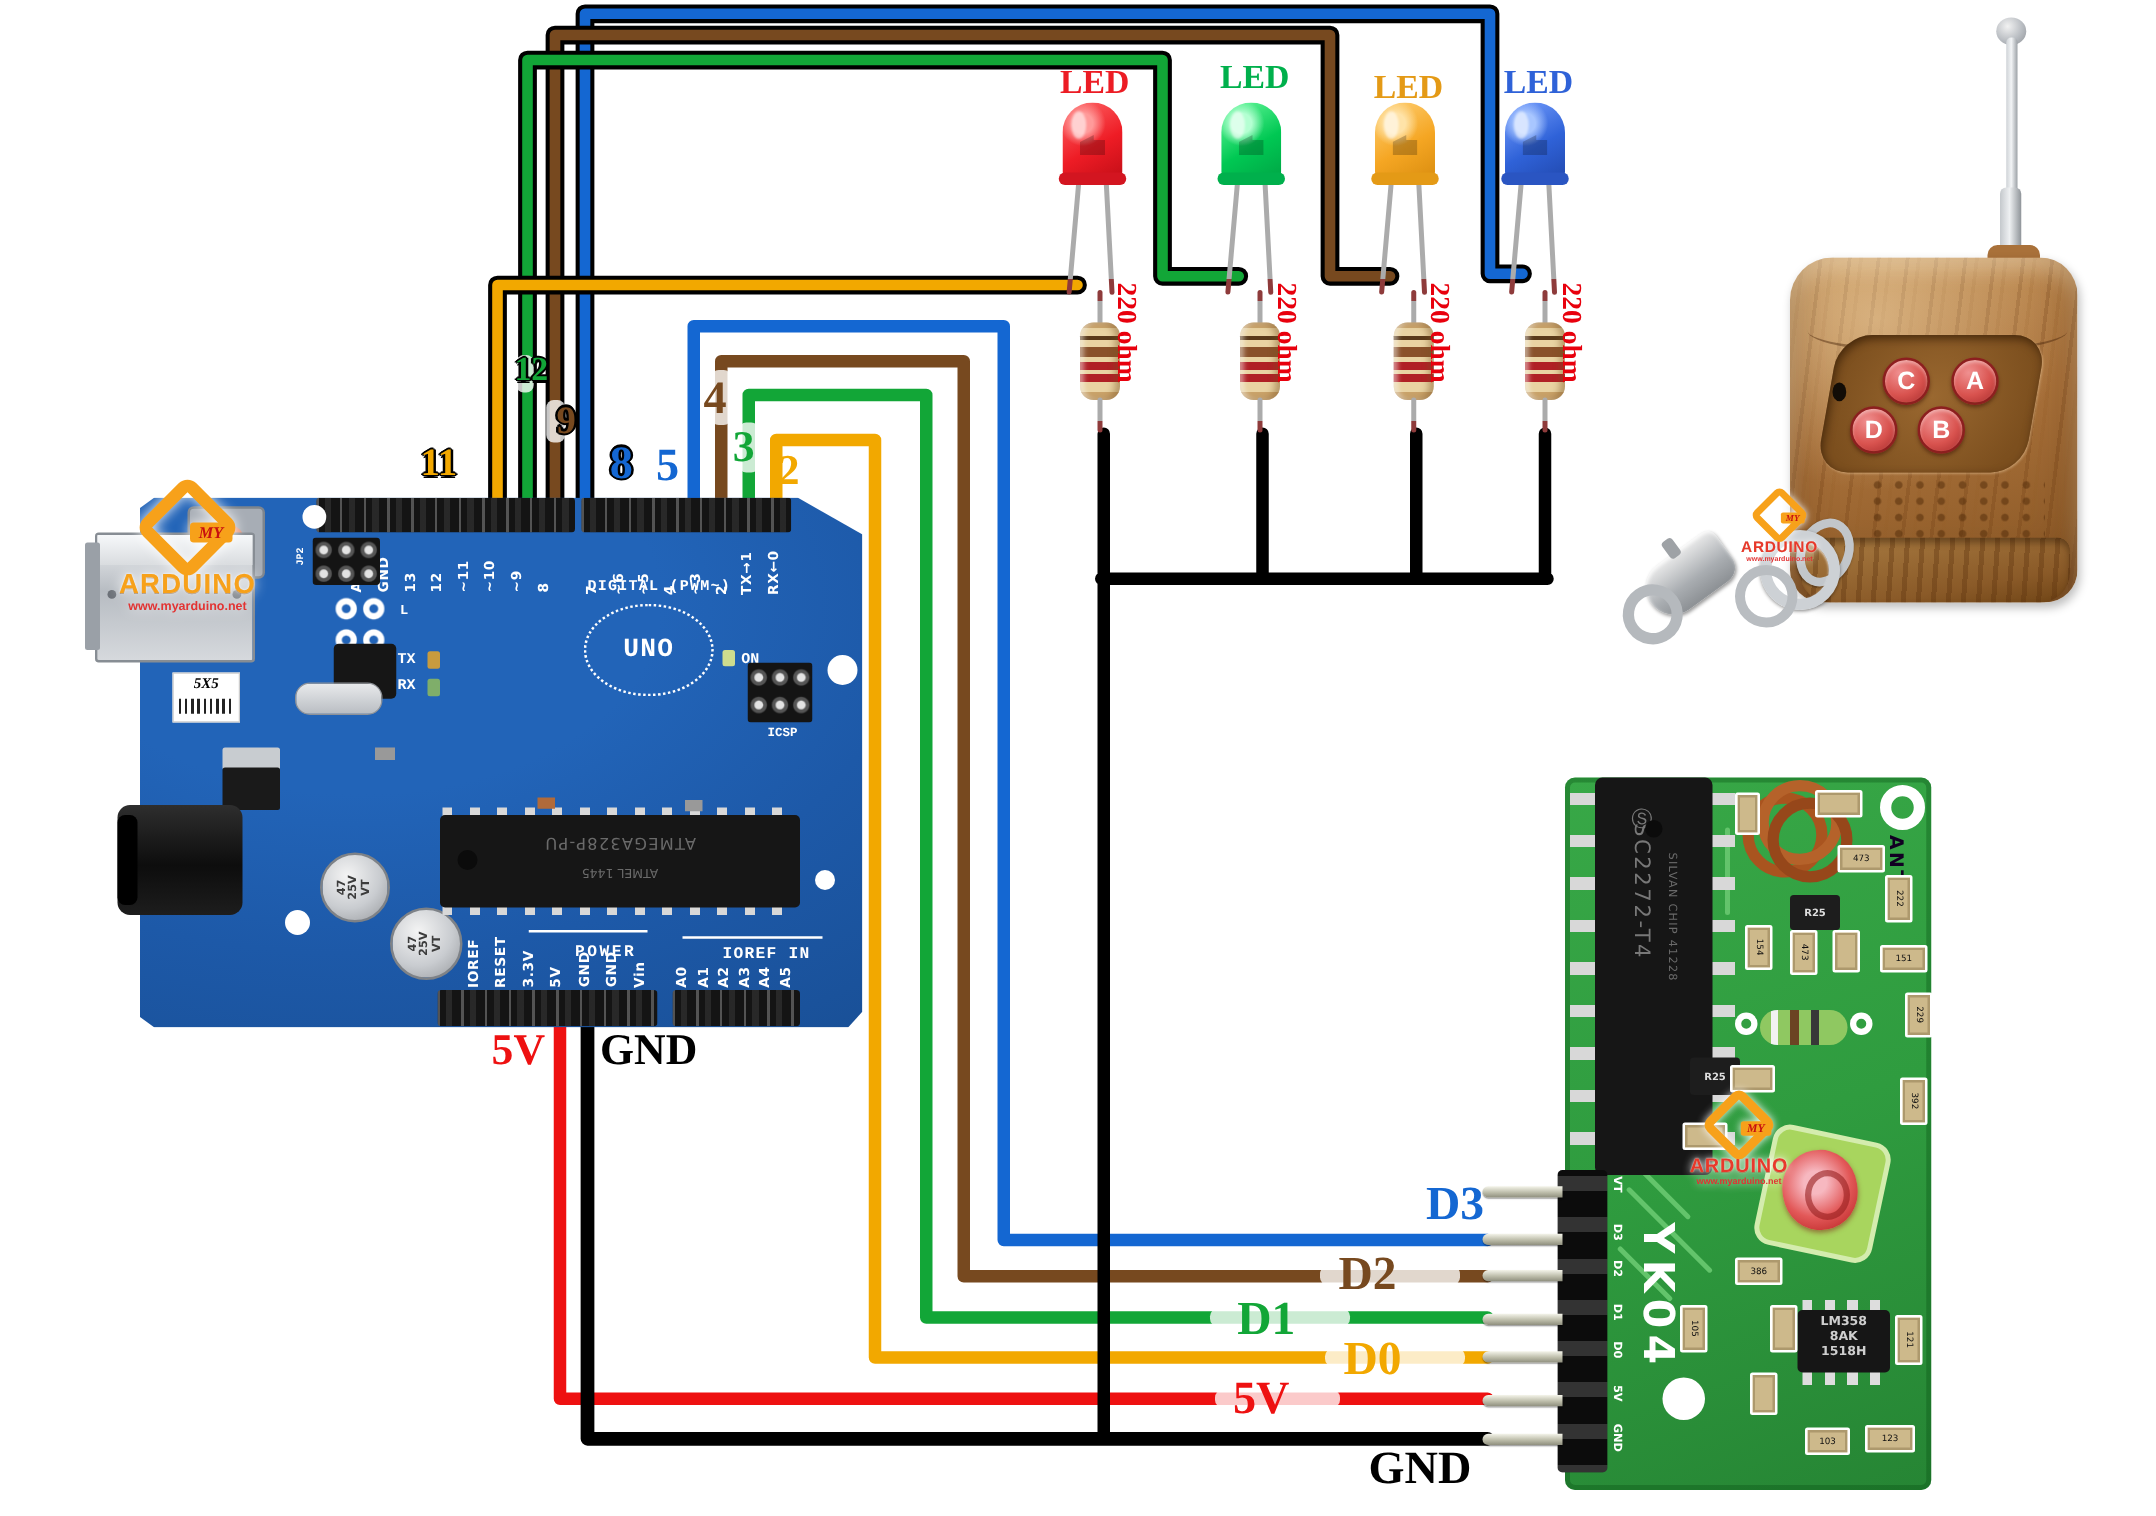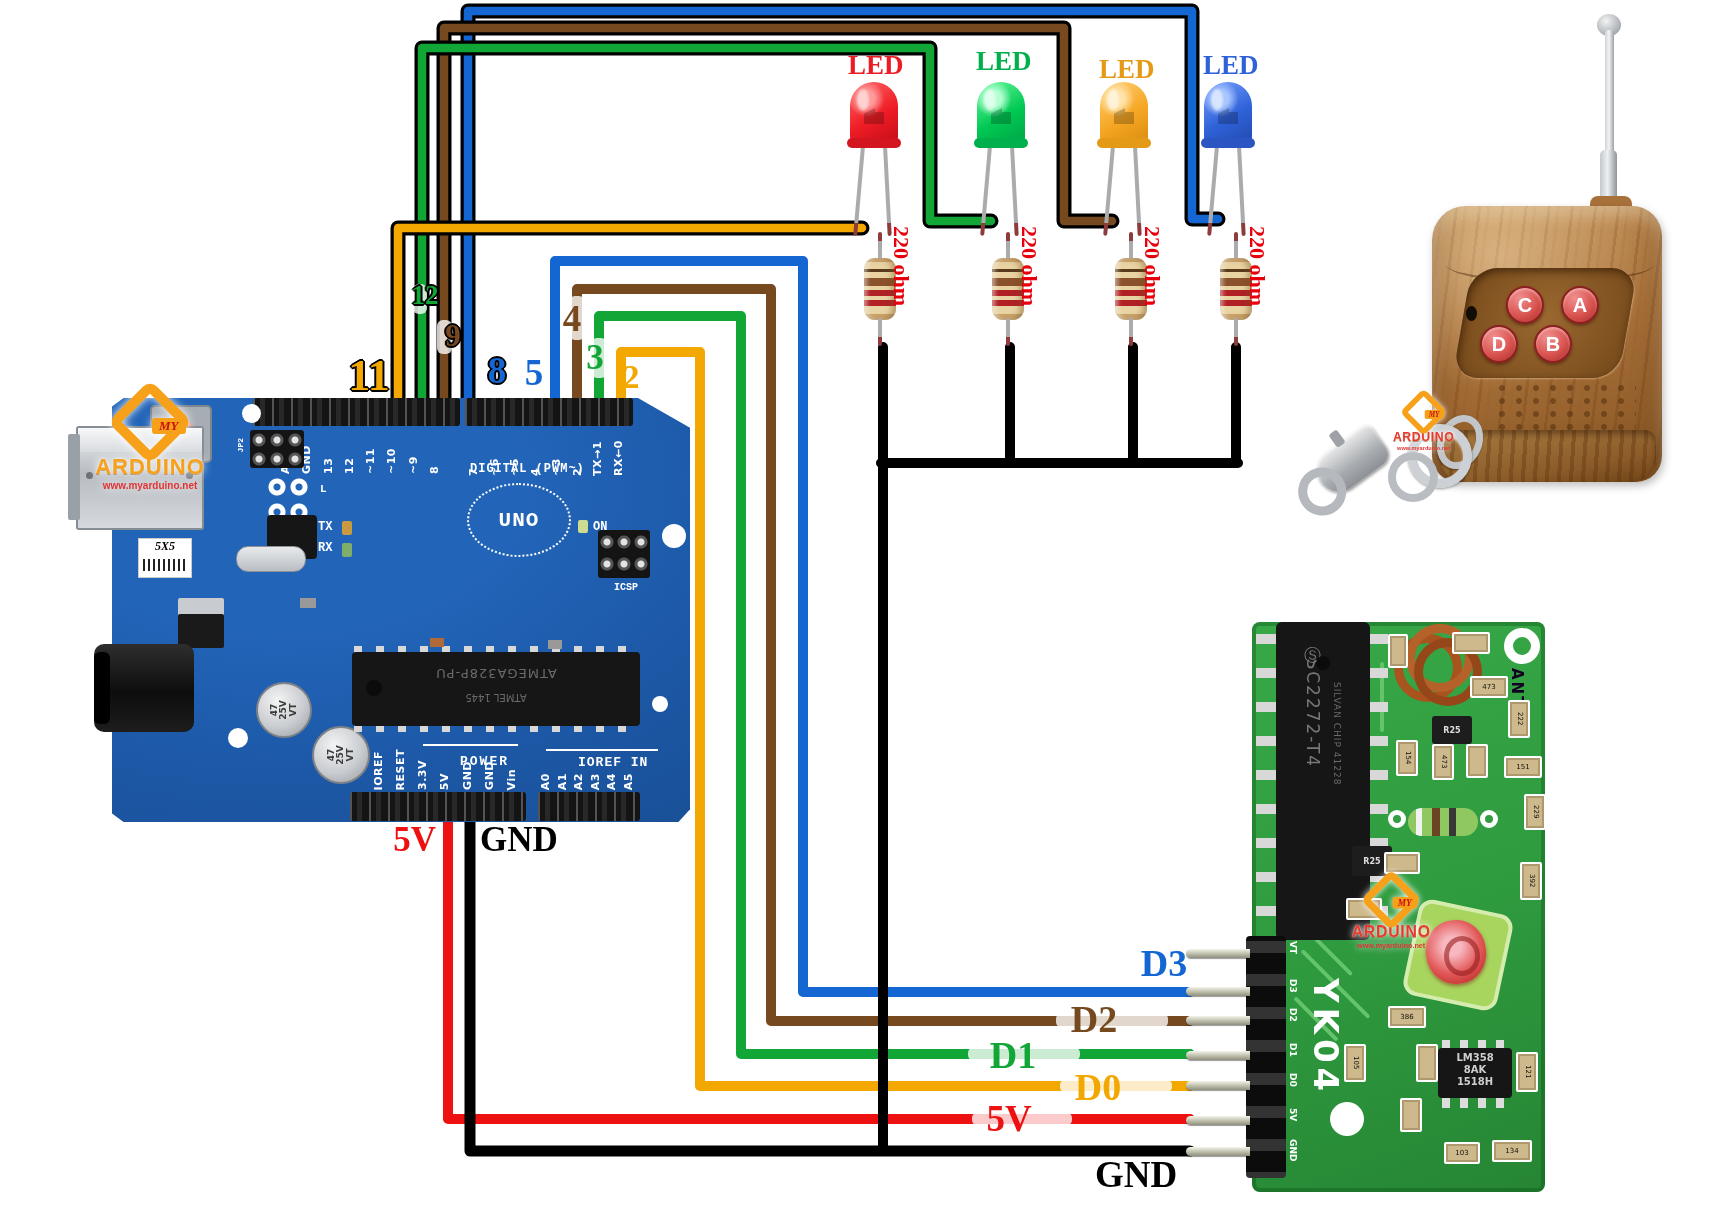--- a/index.html
+++ b/index.html
@@ -182,21 +182,21 @@
 
   <div class="ohm" style="left:912px;top:226px;">220 ohm</div>
   <div class="ohm" style="left:1040px;top:226px;">220 ohm</div>
   <div class="ohm" style="left:1163px;top:226px;">220 ohm</div>
   <div class="ohm" style="left:1268px;top:226px;">220 ohm</div>
 
   <div class="pill" style="left:413px;top:284px;width:14px;height:30px;"></div>
   <div class="pill" style="left:437px;top:320px;width:15px;height:34px;"></div>
   <div class="pill" style="left:569px;top:296px;width:16px;height:44px;"></div>
   <div class="pill" style="left:591px;top:338px;width:16px;height:40px;"></div>
-  <div class="wl ol" style="left:344px;top:354px;width:50px;font-size:44px;color:var(--wire_yellow);">11</div>
+  <div class="wl ol" style="left:326px;top:354px;width:50px;font-size:31px;color:var(--wire_yellow);">11</div>
   <div class="wl ol" style="left:406px;top:282px;width:38px;font-size:27px;color:var(--wire_green);">12</div>
   <div class="wl ol" style="left:438px;top:320px;width:30px;font-size:31px;color:var(--wire_brown);">9</div>
   <div class="wl ol" style="left:482px;top:352px;width:30px;font-size:37px;color:var(--wire_blue);">8</div>
   <div class="wl" style="left:520px;top:354px;width:28px;font-size:37px;color:var(--wire_blue);">5</div>
   <div class="wl" style="left:558px;top:300px;width:28px;font-size:37px;color:var(--wire_brown);">4</div>
   <div class="wl" style="left:582px;top:340px;width:26px;font-size:35px;color:var(--wire_green);">3</div>
   <div class="wl" style="left:618px;top:360px;width:26px;font-size:34px;color:var(--wire_yellow);">2</div>
 
   <div class="board">
     <div class="hdr" style="left:141px;top:0;width:207px;height:28px;"></div>
@@ -424,21 +424,21 @@
       <div class="smd v" style="left: 1516px; top: 1052px; width: 18px; height: 36px;">
         <span>121</span>
       </div>
       <div class="smd v" style="left: 1400px; top: 1098px; width: 18px; height: 30px;">
         <span></span>
       </div>
       <div class="smd" style="left: 1444px; top: 1142px; width: 32px; height: 18px;">
         <span>103</span>
       </div>
       <div class="smd" style="left: 1492px; top: 1140px; width: 36px; height: 18px;">
-        <span>134</span>
+        <span>123</span>
       </div>
     </div>
 
   <div class="abs" style="left:1246px;top:936px;width:40px;height:242px;border-radius:4px;background:#1e1e1e;background-image:repeating-linear-gradient(180deg,#0c0c0c 0 5px,#333 5px 17px,#0c0c0c 17px 33px);"></div>
   <div class="mpin" style="top:949px;"></div>
   <div class="mpin" style="top:987px;"></div>
   <div class="mpin" style="top:1016px;"></div>
   <div class="mpin" style="top:1051px;"></div>
   <div class="mpin" style="top:1081px;"></div>
   <div class="mpin" style="top:1116px;"></div>

